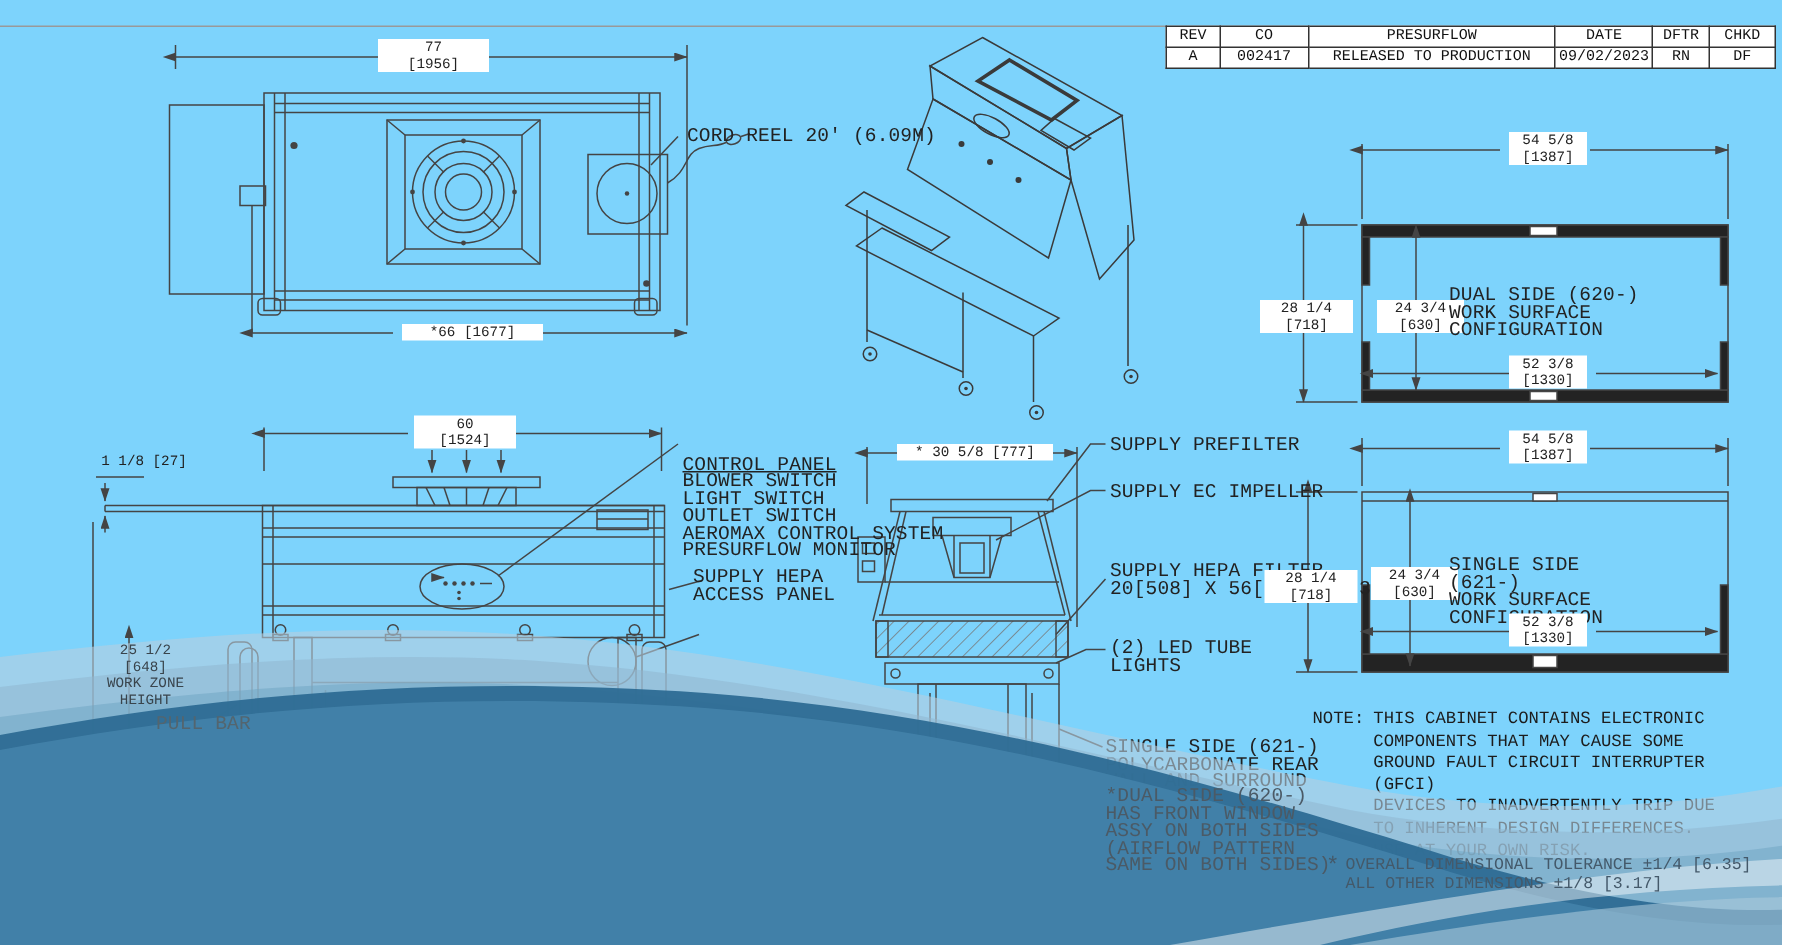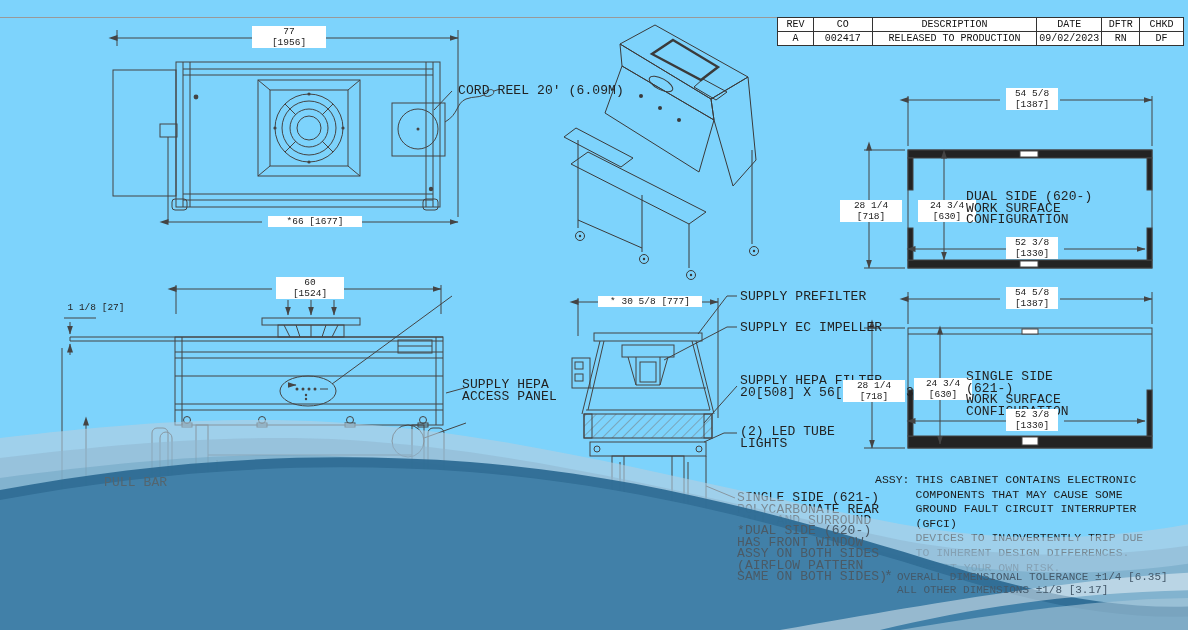--- a/index.html
+++ b/index.html
@@ -291,21 +291,21 @@
         <col style="width:59px">
         <col style="width:166px">
       <col style="width:64px">
         <col style="width:38px">
         <col style="width:44px">
     </colgroup>
     <tbody>
         <tr>
       <td>REV</td>
       <td>CO</td>
-      <td>DESCRIPTION</td>
+      <td>PRESURFLOW</td>
       <td>DATE</td>
       <td>DFTR</td>
       <td>CHKD</td>
     </tr>
     <tr>
       <td>A</td>
       <td>002417</td>
       <td>RELEASED TO PRODUCTION</td>
       <td>09/02/2023</td>
       <td>RN</td>
@@ -315,22 +315,33 @@
     </table>
 
   <div class="dim bgw" style="left:252px;top:26px;width:70px;">77
 [1956]</div>
   <div class="dim bgw" style="left:268px;top:216px;width:90px;">*66 [1677]</div>
   <div class="lbl" style="left:458px;top:85px;">CORD REEL 20' (6.09M)</div>
 
   <div class="dim bgw" style="left:276px;top:277px;width:64px;">60
 [1524]</div>
   <div class="dim" style="left:64px;top:302px;width:64px;">1 1/8 [27]</div>
+  <div class="lbl" style="left:455px;top:292px;">
+    <span class="underln">CONTROL PANEL</span><span style="display:block;">BLOWER SWITCH
+LIGHT SWITCH
+OUTLET SWITCH
+AEROMAX CONTROL SYSTEM
+PRESURFLOW MONITOR</span>
+  </div>
   <div class="lbl ctr" style="left:462px;top:379px;width:96px;">SUPPLY HEPA
 ACCESS PANEL</div>
+  <div class="dim above gray1" style="left:62px;top:428px;width:70px;">25 1/2
+[648]
+WORK ZONE
+HEIGHT</div>
   <div class="lbl above gray3" style="left:104px;top:477px;">PULL BAR</div>
 
   <div class="dim bgw" style="left:598px;top:296px;width:100px;">* 30 5/8 [777]</div>
   <div class="lbl" style="left:740px;top:291px;">SUPPLY PREFILTER</div>
   <div class="lbl" style="left:740px;top:322px;">SUPPLY EC IMPELLER</div>
   <div class="lbl" style="left:740px;top:375px;">SUPPLY HEPA FILTER
 20[508] X 56[1422] X 3[76]</div>
   <div class="lbl" style="left:740px;top:426px;">(2) LED TUBE
 LIGHTS</div>
   <div class="lbl" style="left:737px;top:492px;">SINGLE SIDE (621-)
@@ -356,21 +367,21 @@
 [1387]</div>
   <div class="dim bgw" style="left:843px;top:380px;width:58px;">28 1/4 [718]</div>
   <div class="dim bgw" style="left:914px;top:378px;width:54px;">24 3/4 [630]</div>
   <div class="lbl ctr" style="left:966px;top:371px;width:140px;">SINGLE SIDE (621-)
 WORK SURFACE
 CONFIGURATION</div>
   <div class="dim bgw" style="left:1006px;top:409px;width:48px;">52 3/8
 [1330]</div>
 
   <div class="note">
-    <span class="note-prefix">ASSY:</span>
+    <span class="note-prefix">NOTE:</span>
     <span class="note-text">THIS CABINET CONTAINS ELECTRONIC
 COMPONENTS THAT MAY CAUSE SOME
 GROUND FAULT CIRCUIT INTERRUPTER (GFCI)
 DEVICES TO INADVERTENTLY TRIP DUE
 TO INHERENT DESIGN DIFFERENCES.
 USE AT YOUR OWN RISK.</span>
   </div>
 
   <div class="tol tolc">
     <span class="tol-star">*</span>

